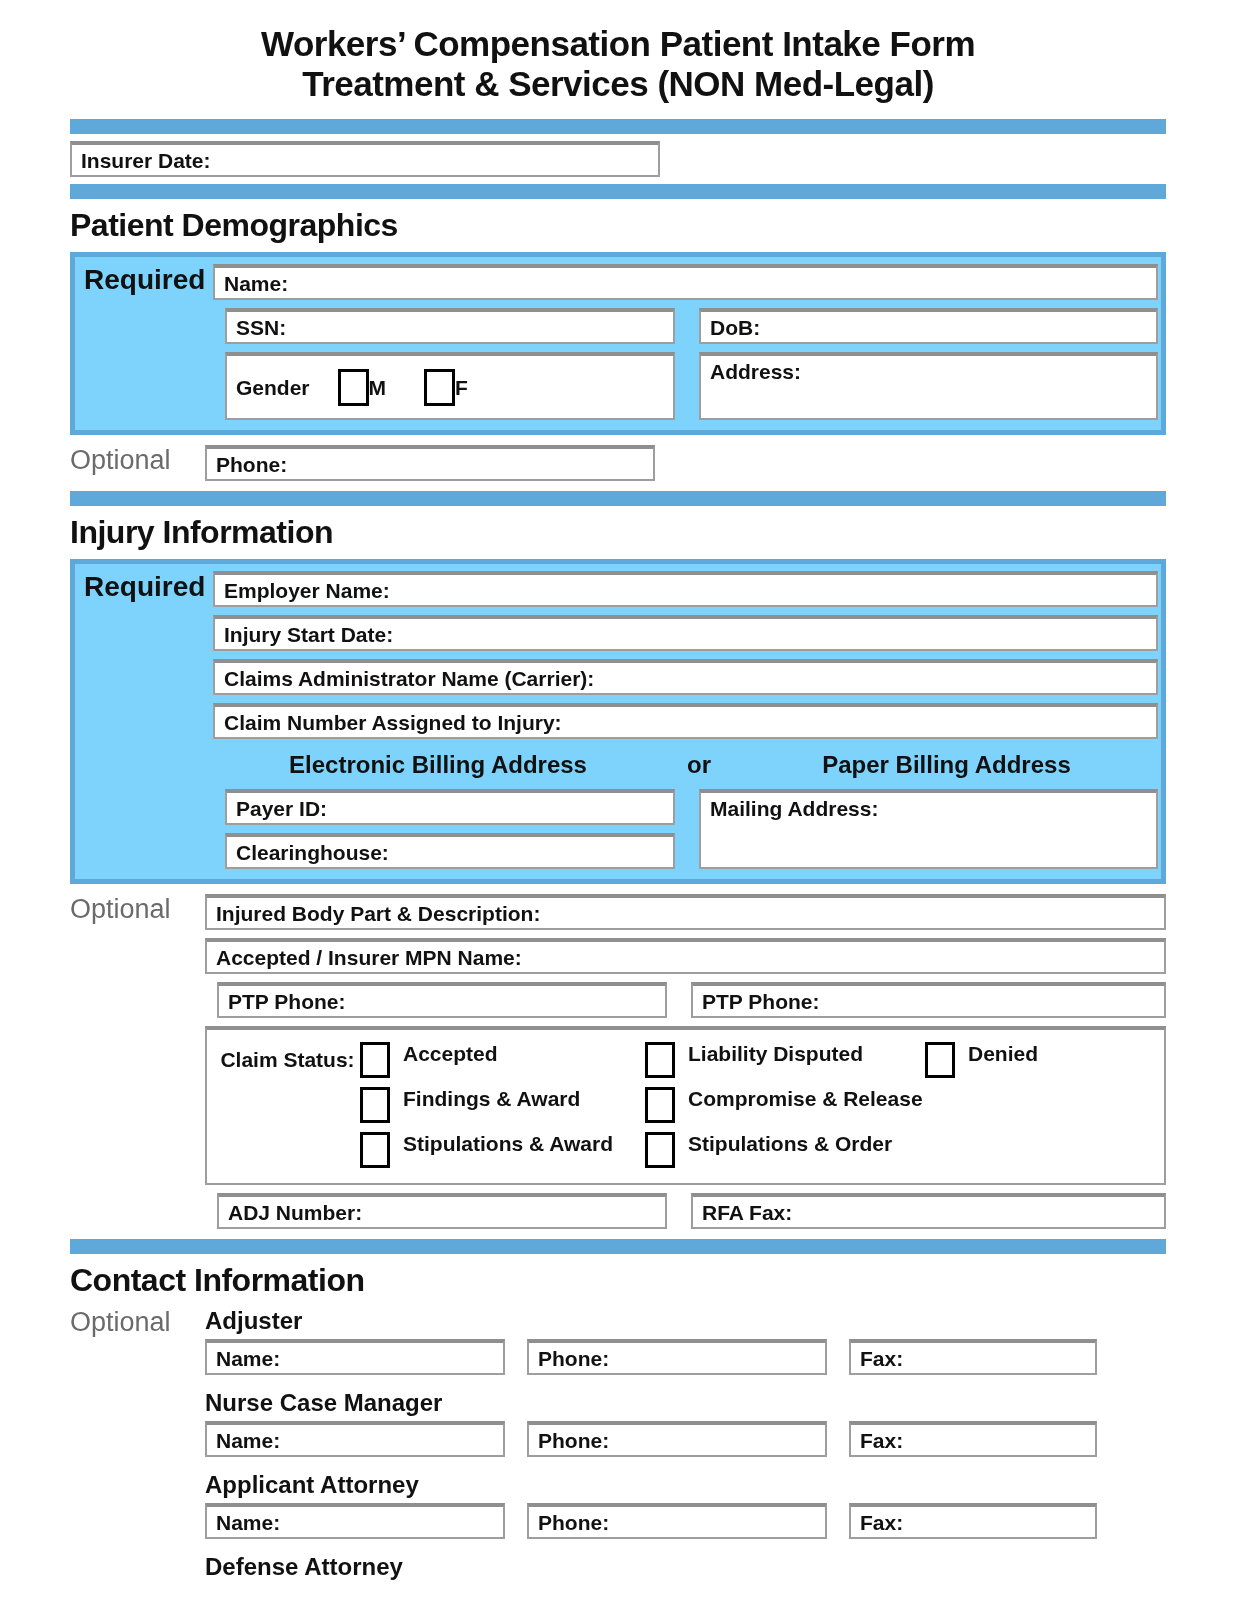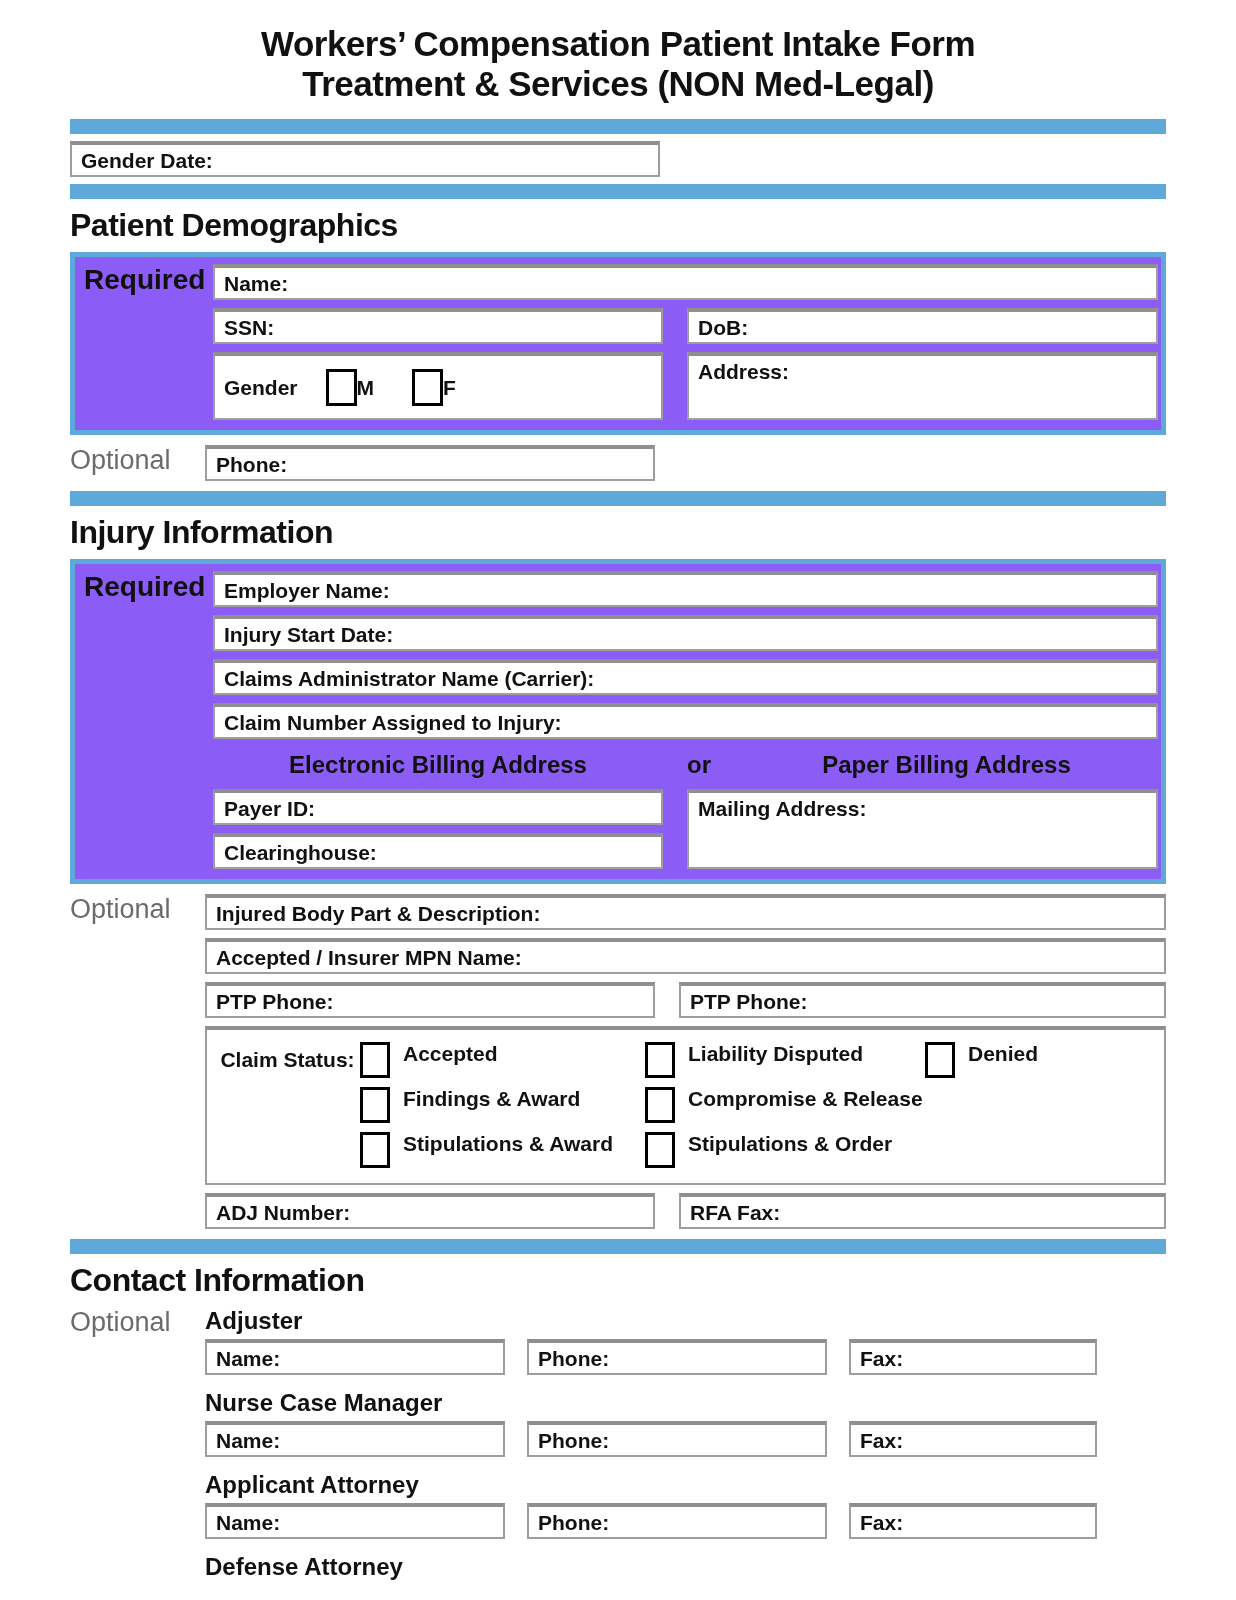--- a/index.html
+++ b/index.html
@@ -29,29 +29,29 @@
     background:#fff;
     font-weight:bold;font-size:21px;
     padding:4px 9px 2px 9px;
     min-height:36px;
   }
   .intake-row{margin-top:7px;margin-bottom:7px;}
   .intake-row .field{width:590px;}
   .section-h{font-size:32px;font-weight:bold;margin:8px 0 8px 0;letter-spacing:-0.5px;}
   .req-box{
     border:5px solid var(--blue);
-    background:#8b5cf6;
+    background:#7dd3fc;
     display:flex;
     padding:7px 3px 10px 9px;
   }
   .side-label{width:129px;flex:0 0 129px;}
   .side-label .req{font-size:28px;font-weight:bold;}
   .side-label .opt{font-size:27px;color:var(--optional);font-weight:normal;}
   .fields-col{flex:1;display:flex;flex-direction:column;gap:8px;}
-  .row-split{display:flex;gap:24px;}
+  .row-split{display:flex;gap:24px;margin-left:12px;}
   .col-l{width:450px;flex:0 0 450px;}
   .col-r{flex:1;}
   .tall68{min-height:68px;}
   .tall72{min-height:72px;}
   .gender-box{display:flex;align-items:center;min-height:44px;}
   .cb{
     width:31px;height:37px;
     border:3px solid #000;background:#fff;
     display:inline-block;flex:0 0 auto;
   }
@@ -83,21 +83,21 @@
 
   <div class="title-block">
     <div class="t">Workers’ Compensation Patient Intake Form</div>
     <div class="t">Treatment &amp; Services (NON Med-Legal)</div>
   </div>
 
   <div class="bar m1"></div>
 
   <div class="intake-row">
     <div class="field">
-      <span>Gender Date:</span>
+      <span>Insurer Date:</span>
     </div>
   </div>
 
   <div class="bar"></div>
 
   <div class="section-h">Patient Demographics</div>
 
   <div class="req-box">
     <div class="side-label">
       <span class="req">Required</span>

